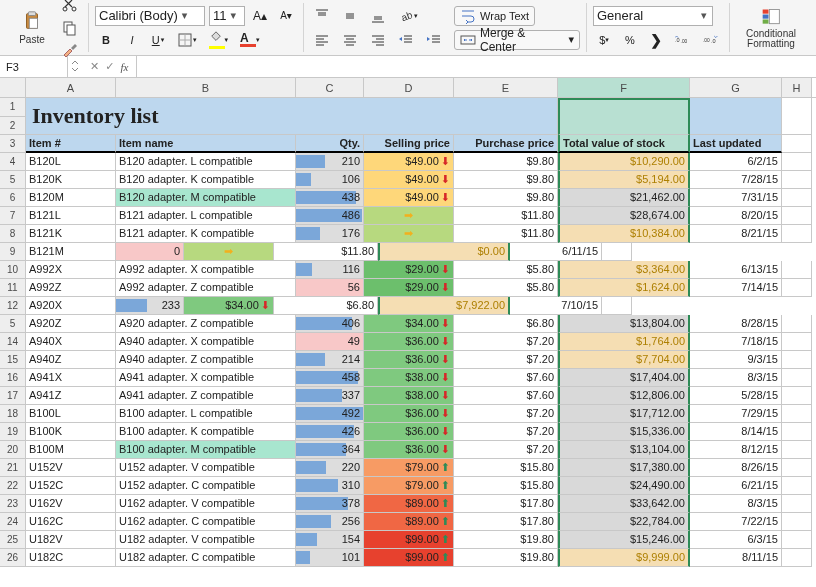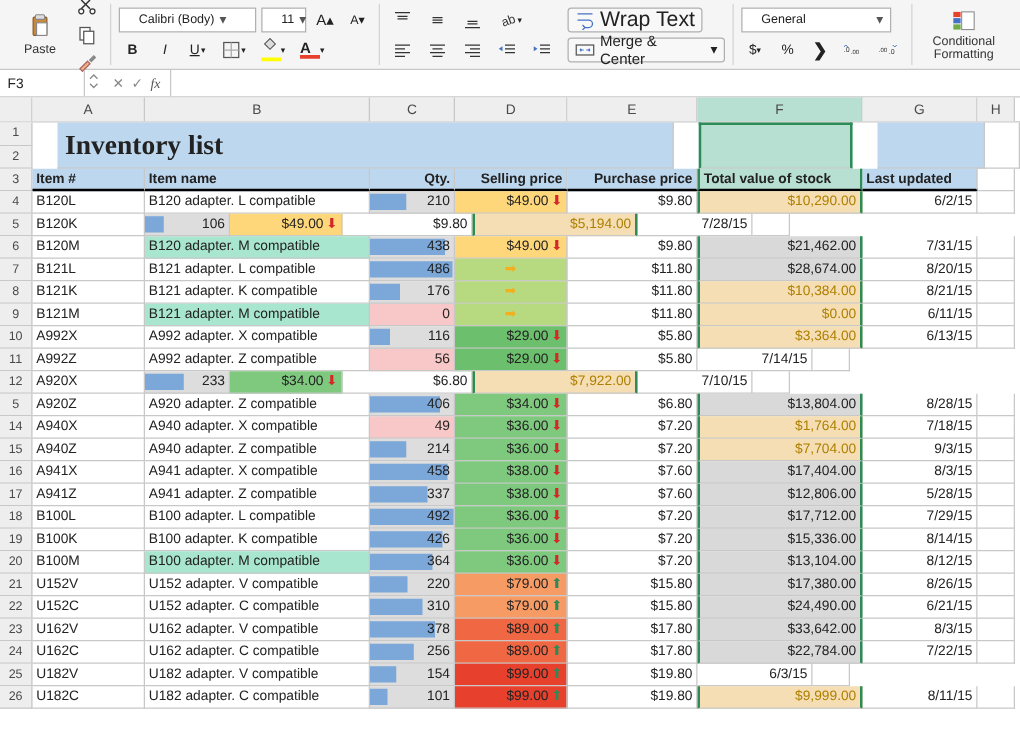--- a/index.html
+++ b/index.html
@@ -10,21 +10,21 @@
 .rgroup { display: flex; align-items: center; padding: 0 6px; border-right: 1px solid #d4d4d4; gap: 4px; }
 .rgroup:last-child { border-right: none; }
 .vcol { display: flex; flex-direction: column; align-items: center; gap: 2px; }
 .hsub { display: flex; gap: 4px; align-items: center; }
 .rbtn { min-width: 22px; height: 20px; display: inline-flex; align-items: center; justify-content: center; border: 1px solid transparent; border-radius: 3px; padding: 0 3px; cursor: pointer; }
 .rbtn svg { pointer-events: none; }
 .big { height: 44px; flex-direction: column; justify-content: center; gap: 2px; min-width: 44px; }
 .ico { width: 16px; height: 16px; }
 .bigico { width: 22px; height: 22px; }
 .dropbox { height: 20px; border: 1px solid #b0b0b0; background: #fff; display: inline-flex; align-items: center; padding: 0 3px; gap: 4px; }
-.dropbox .txt { font-size: 10px; margin-left: 12px; }
+.dropbox .txt { font-size: 13px; }
 .dropbox .arr { width: 8px; color: #555; }
 .lbl { font-size: 10px; color: #333; text-align: center; }
 .pill { border: 1px solid #b0b0b0; border-radius: 3px; height: 20px; display: inline-flex; align-items: center; padding: 0 5px; gap: 4px; background: #f8f8f8; }
 .bold { font-weight: bold; }
 .ital { font-style: italic; }
 .uline { text-decoration: underline; }
 .colorbar { width: 16px; height: 3px; margin-top: 1px; }
 
 
 .fbar { height: 22px; border-bottom: 1px solid #c8c8c8; display: flex; align-items: center; font-size: 11px; }
@@ -41,21 +41,21 @@
 .wA { width: 90px; } .wB { width: 180px; } .wC { width: 68px; } .wD { width: 90px; } .wE { width: 104px; } .wF { width: 132px; } .wG { width: 92px; } .wH { width: 30px; }
 
 .rows { }
 .row { display: flex; height: 18px; }
 .rh { width: 26px; border-right: 1px solid #c8c8c8; border-bottom: 1px solid #c8c8c8; background: #eee; color: #4a4a4a; text-align: center; line-height: 17px; font-size: 10px; }
 .cell { height: 100%; border-right: 1px solid #c8c8c8; border-bottom: 1px solid #c8c8c8; padding: 0 3px; line-height: 17px; overflow: hidden; white-space: nowrap; font-size: 11px; }
 .cell.r { text-align: right; }
 .cell.b { font-weight: bold; }
 
 
-.titlecell { background: #bdd7ee; font-family: "Times New Roman", serif; font-size: 22px; font-weight: bold; line-height: 35px; padding-left: 6px; margin-left: 20px; }
+.titlecell { background: #bdd7ee; font-family: "Times New Roman", serif; font-size: 22px; font-weight: bold; line-height: 35px; padding-left: 6px; }
 .row.tall { height: 37px; }
 .hdrcell { background: #bdd7ee; font-weight: bold; border-bottom: 2px solid #000 !important; }
 
 
 .selcol { border-left: 2px solid #2e8b57 !important; border-right: 2px solid #2e8b57 !important; }
 .seltop { border-top: 2px solid #2e8b57; }
 
 
 .greenHi { background: #a8e6cf; }
 .hlB { background: #ddd; position: relative; }
@@ -244,21 +244,21 @@
               <path d="M1 5 L4 7 L1 9 Z" fill="#4472c4"></path>
             </svg>
           </div>
       </div>
     </div>
     <div class="vcol" style="align-items:flex-start;gap:4px;margin-left:4px">
       <div class="pill">
         <svg class="ico" viewBox="0 0 16 16">
             <path d="M2 3 H14 M2 8 H11 A3 3 0 0 1 11 14 H8 M8 14 L6 12 M8 14 L6 16" stroke="#4472c4" fill="none"></path>
           </svg>
-        <span style="font-size:17px">Wrap Text</span>
+        <span style="font-size:11px">Wrap Text</span>
       </div>
       <div class="pill">
         <svg class="ico" viewBox="0 0 16 16">
             <rect x="1" y="4" width="14" height="8" fill="none" stroke="#555"></rect>
             <path d="M4 8 L7 8 M4 8 L5 7 M4 8 L5 9 M12 8 L9 8 M12 8 L11 7 M12 8 L11 9" stroke="#4472c4"></path>
           </svg>
         <span style="font-size:12px">Merge &amp; Center</span>
         <span class="arr">▾</span>
       </div>
     </div>
@@ -378,20 +378,21 @@
           <span class="aDown">⬇</span>
         </div>
 <div class="cell wE r">$9.80</div>
 <div class="cell wF r selcol tvl y">$10,290.00</div>
 <div class="cell wG r">6/2/15</div>
 <div class="cell wH"></div>
       </div>
       <div class="row">
         <div class="rh">5</div>
 <div class="cell wA">B120K</div>
+<div class="cell wB ">B120 adapter. K compatible</div>
 <div class="cell wC r hlB">
           <span class="bar" style="width:22%"></span>
           <span class="val">106</span>
         </div>
 <div class="cell wD r sp1" style="display:flex;justify-content:flex-end;align-items:center;gap:2px">
           <span>$49.00</span>
           <span class="aDown">⬇</span>
         </div>
 <div class="cell wE r">$9.80</div>
 <div class="cell wF r selcol tvl y">$5,194.00</div>
@@ -445,21 +446,20 @@
           <span class="aRight">➡</span>
         </div>
 <div class="cell wE r">$11.80</div>
 <div class="cell wF r selcol tvl y">$10,384.00</div>
 <div class="cell wG r">8/21/15</div>
 <div class="cell wH"></div>
       </div>
       <div class="row">
         <div class="rh">9</div>
 <div class="cell wA">B121M</div>
-<div class="cell wB greenHi">B121 adapter. M compatible</div>
 <div class="cell wC r pinkC"><span class="val">0</span></div>
 <div class="cell wD r sp2" style="display:flex;justify-content:flex-end;align-items:center;gap:2px">
           <span>$59.00</span>
           <span class="aRight">➡</span>
         </div>
 <div class="cell wE r">$11.80</div>
 <div class="cell wF r selcol tvl y">$0.00</div>
 <div class="cell wG r">6/11/15</div>
 <div class="cell wH"></div>
       </div>
@@ -483,20 +483,21 @@
       <div class="row">
         <div class="rh">11</div>
 <div class="cell wA">A992Z</div>
 <div class="cell wB ">A992 adapter. Z compatible</div>
 <div class="cell wC r pinkC"><span class="val">56</span></div>
 <div class="cell wD r sp3" style="display:flex;justify-content:flex-end;align-items:center;gap:2px">
           <span>$29.00</span>
           <span class="aDown">⬇</span>
         </div>
 <div class="cell wE r">$5.80</div>
+<div class="cell wF r selcol tvl y">$1,624.00</div>
 <div class="cell wG r">7/14/15</div>
 <div class="cell wH"></div>
       </div>
       <div class="row">
         <div class="rh">12</div>
 <div class="cell wA">A920X</div>
 <div class="cell wC r hlB">
           <span class="bar" style="width:47%"></span>
           <span class="val">233</span>
         </div>
@@ -716,20 +717,21 @@
 <div class="cell wB ">U182 adapter. V compatible</div>
 <div class="cell wC r hlB">
           <span class="bar" style="width:31%"></span>
           <span class="val">154</span>
         </div>
 <div class="cell wD r sp7" style="display:flex;justify-content:flex-end;align-items:center;gap:2px">
           <span>$99.00</span>
           <span class="aUp">⬆</span>
         </div>
 <div class="cell wE r">$19.80</div>
+<div class="cell wF r selcol tvl">$15,246.00</div>
 <div class="cell wG r">6/3/15</div>
 <div class="cell wH"></div>
       </div>
       <div class="row">
         <div class="rh">26</div>
 <div class="cell wA">U182C</div>
 <div class="cell wB ">U182 adapter. C compatible</div>
 <div class="cell wC r hlB">
           <span class="bar" style="width:21%"></span>
           <span class="val">101</span>

